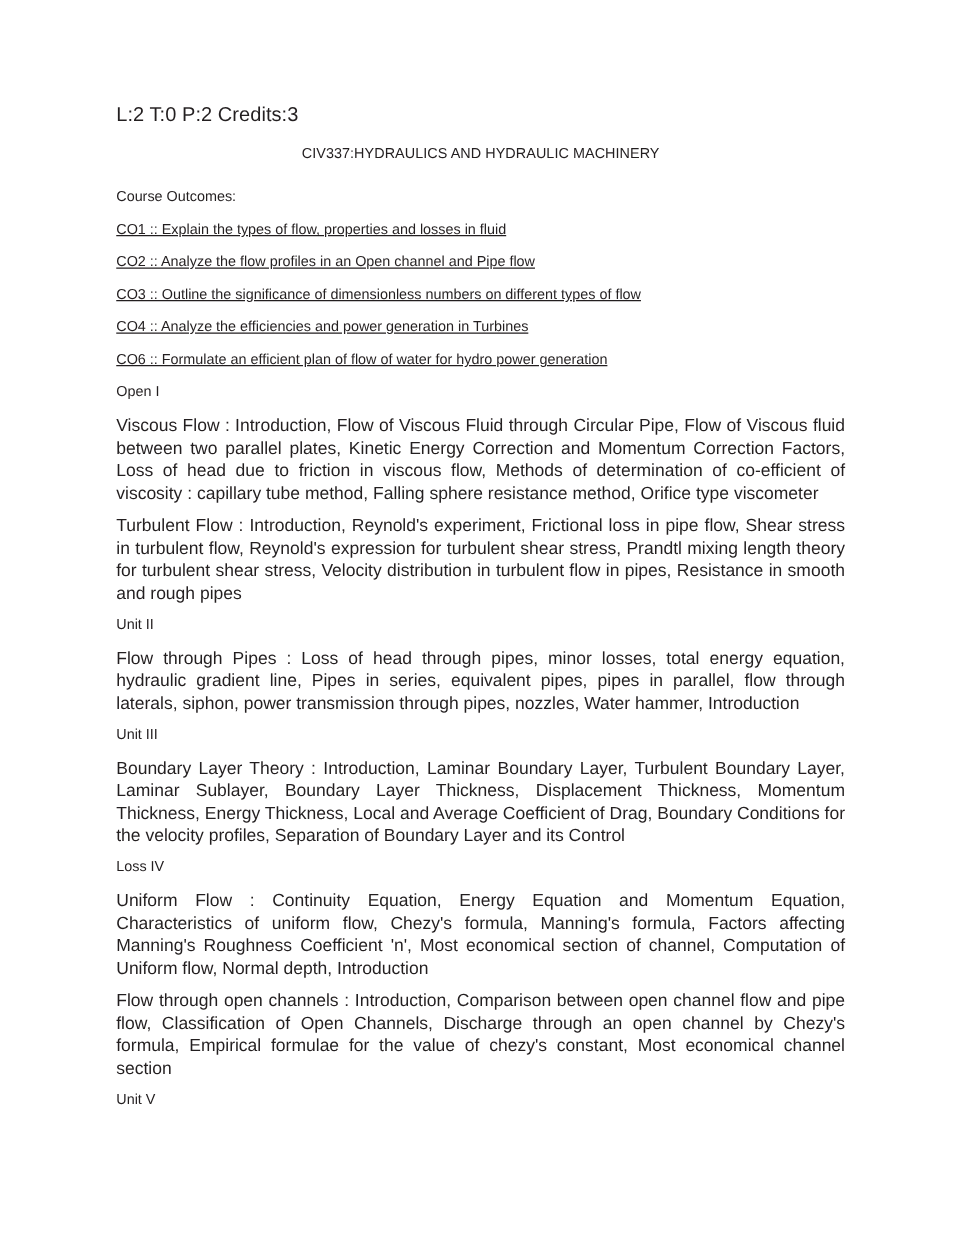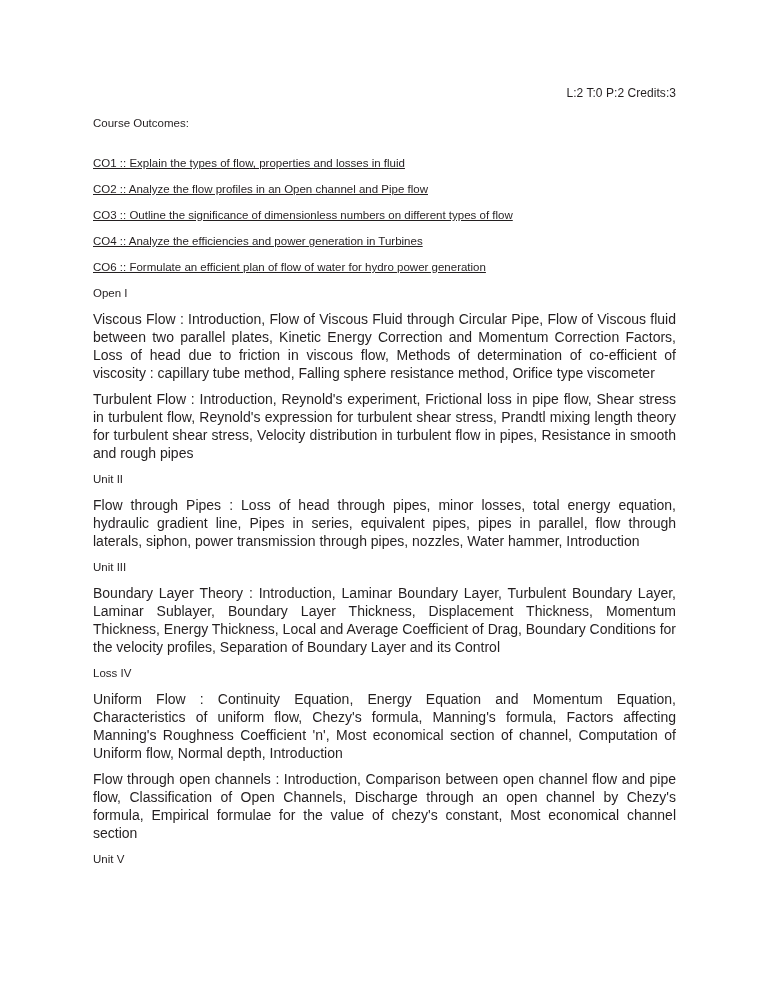--- a/index.html
+++ b/index.html
@@ -21,39 +21,38 @@
     overflow: hidden;
     box-sizing: border-box;
   }
   .content {
     position: absolute;
     left: 93px;
     top: 84px;
     width: 583px;
   }
   .credits-line {
-    text-align: right;
-    font-size: 12px;
+    font-size: 16px;
     line-height: 18px;
     letter-spacing: 0.05px;
     margin: 0 0 12px 0;
     white-space: nowrap;
   }
   .course-title {
     text-align: center;
     font-size: 11.5px;
     line-height: 18px;
     letter-spacing: 0.05px;
     font-weight: normal;
     margin: 0 0 17px 0;
   }
   .section-label {
     font-size: 11.5px;
     line-height: 18px;
-    margin: 0 0 22px 0;
+    margin: 0 0 8px 0;
     text-align: left;
   }
   .outcome-line {
     font-size: 11.5px;
     line-height: 18px;
     margin: 0 0 8px 0;
     text-align: left;
     text-decoration: underline;
   }
   .unit-heading {
@@ -71,20 +70,21 @@
   }
 </style>
 </head>
 <body>
 
 <div class="page">
   <div class="content">
 
     <div class="credits-line">L:2 T:0 P:2 Credits:3</div>
 
+    <div class="course-title">CIV337:HYDRAULICS AND HYDRAULIC MACHINERY</div>
 
     <div class="section-label">Course Outcomes:</div>
 
     <div class="outcome-line">CO1 :: Explain the types of flow, properties and losses in fluid</div>
     <div class="outcome-line">CO2 :: Analyze the flow profiles in an Open channel and Pipe flow</div>
     <div class="outcome-line">CO3 :: Outline the significance of dimensionless numbers on different types of flow</div>
     <div class="outcome-line">CO4 :: Analyze the efficiencies and power generation in Turbines</div>
     <div class="outcome-line">CO6 :: Formulate an efficient plan of flow of water for hydro power generation</div>
 
     <div class="unit-heading">Open I</div>

